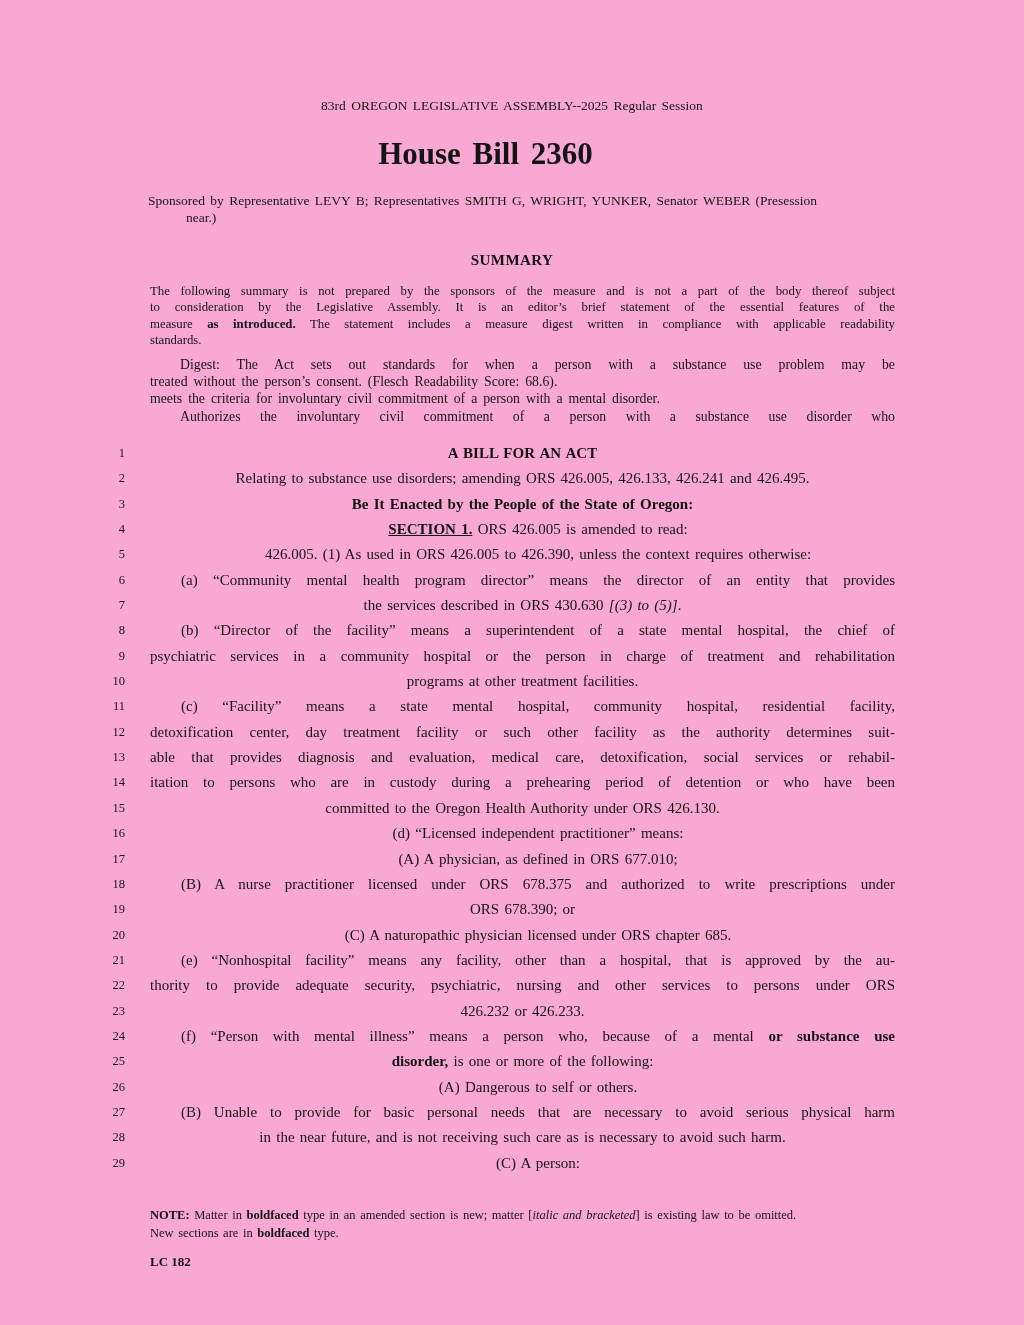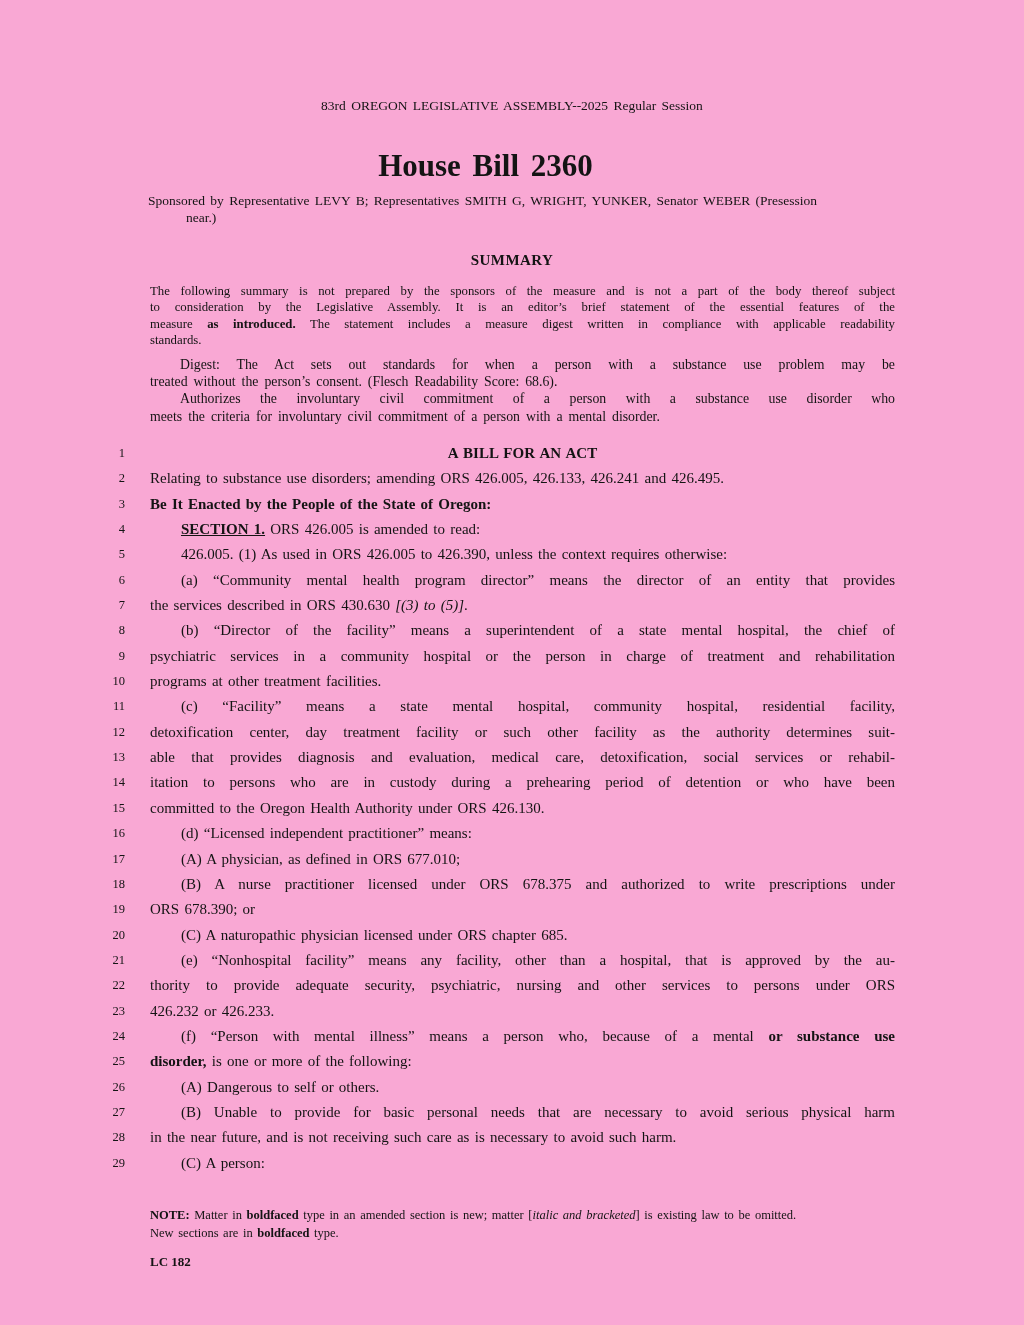--- a/index.html
+++ b/index.html
@@ -14,21 +14,21 @@
   }
   .b { font-weight:bold; }
   .i { font-style:italic; }
   .u { text-decoration:underline;margin-top:7px; }
 
   .session-line {
     position:absolute; top:98px; left:0; width:1024px;
     text-align:center; font-size:13.5px; word-spacing:2px;
   }
   .bill-title {
-    position:absolute; top:148px; left:0; width:971px;
+    position:absolute; top:136px; left:0; width:971px;
     text-align:center; font-size:31px; font-weight:bold; word-spacing:4px;
   }
   .sponsor-block {
     position:absolute; top:192px; left:148px; width:760px;
     font-size:13.5px; line-height:17px; word-spacing:2px;
   }
   .sponsor-block .indent { padding-left:38px; }
 
   .summary-heading {
     position:absolute; top:252px; left:0; width:1024px;
@@ -48,21 +48,21 @@
     position:absolute; top:441px; left:0; width:1024px;
   }
   .row { display:flex; height:25.35px; line-height:25.35px; }
   .num {
     flex:none; width:125px; text-align:right;
     font-size:12.5px;
   }
   .txt {
     flex:none; margin-left:25px; width:745px;
     font-size:15px; word-spacing:1.5px;
-    white-space:normal; overflow:visible;
+    white-space:normal; overflow:visible;text-align:center;
   }
   .txt.indent { text-indent:31px; }
   .justify { text-align:justify; text-align-last:justify; }
   .center { text-align:center; text-align-last:center; }
 
   .footer-note {
     position:absolute; top:1207px; left:150px; width:760px;
     font-size:12.5px; line-height:17.5px; word-spacing:1.5px;
   }
   .lc-number {
@@ -89,22 +89,22 @@
   <div class="disclaimer">
       <div class="line justify"><span>The following summary is not prepared by the sponsors of the measure and is not a part of the body thereof subject</span></div>
       <div class="line justify"><span>to consideration by the Legislative Assembly. It is an editor’s brief statement of the essential features of the</span></div>
       <div class="line justify"><span>measure </span><span class="b">as introduced.</span><span> The statement includes a measure digest written in compliance with applicable readability</span></div>
       <div class="line"><span>standards.</span></div>
     </div>
 
   <div class="digest">
       <div class="line indent justify"><span>Digest: The Act sets out standards for when a person with a substance use problem may be</span></div>
       <div class="line"><span>treated without the person’s consent. (Flesch Readability Score: 68.6).</span></div>
+      <div class="line"><span>meets the criteria for involuntary civil commitment of a person with a mental disorder.</span></div>
       <div class="line indent justify"><span>Authorizes the involuntary civil commitment of a person with a substance use disorder who</span></div>
-      <div class="line"><span>meets the criteria for involuntary civil commitment of a person with a mental disorder.</span></div>
     </div>
 
   <div class="bill-body">
       <div class="row">
         <div class="num">1</div>
         <div class="txt center"><span class="b">A BILL FOR AN ACT</span></div>
       </div>
       <div class="row">
         <div class="num">2</div>
         <div class="txt"><span>Relating to substance use disorders; amending ORS 426.005, 426.133, 426.241 and 426.495.</span></div>

